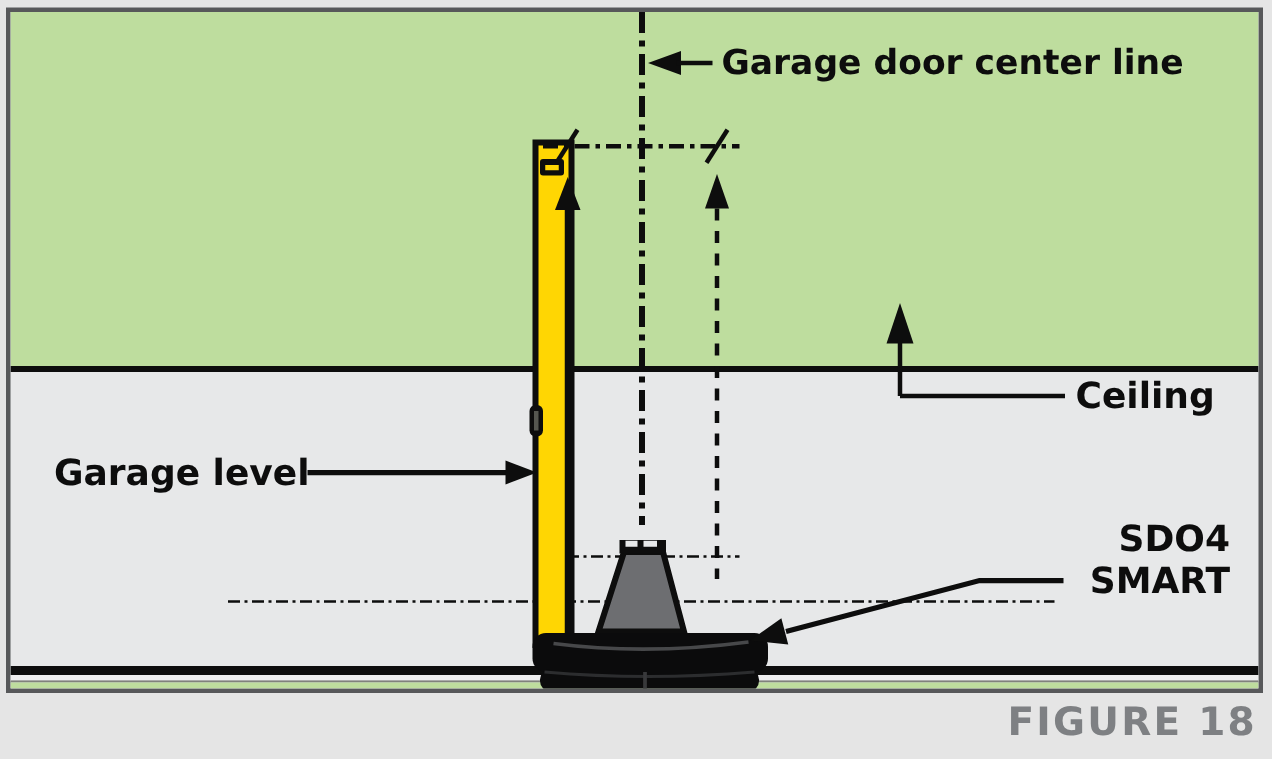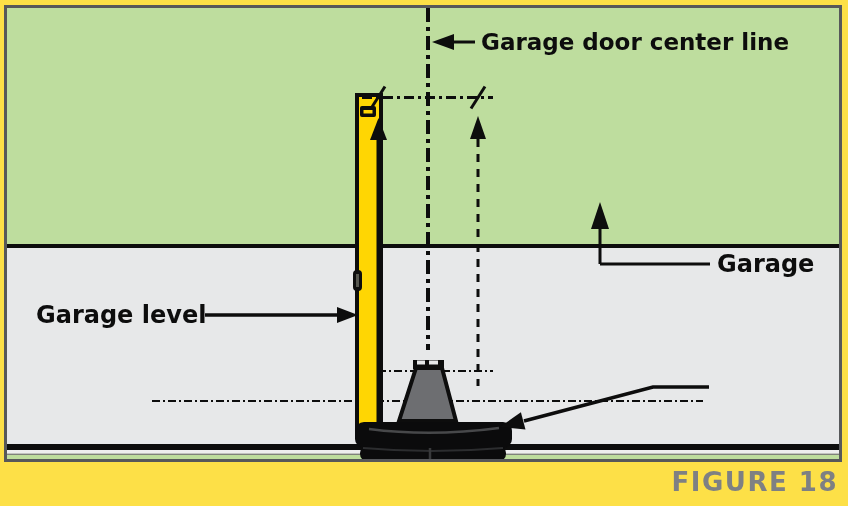--- a/index.html
+++ b/index.html
@@ -7,21 +7,21 @@
     --ceiling-gray:#e7e8e9;
     --frame-border:#57585a;
     --level-yellow:#ffd603;
     --ink:#0d0d0d;
     --bracket-gray:#6d6e71;
     --device-black:#0b0b0c;
     --caption-gray:#7e8083;
   }
   html,body{margin:0;padding:0;background:#fff;}
   .stage{
-    position:relative;width:848px;height:506px;background:#fde047;overflow:hidden;
+    position:relative;width:848px;height:506px;background:#e5e5e5;overflow:hidden;
     font-family:"DejaVu Sans","Liberation Sans",sans-serif;font-weight:bold;color:var(--ink);
   }
   .frame{
     position:absolute;left:4px;top:5px;width:832px;height:451px;
     border:3px solid var(--frame-border);background:var(--ceiling-gray);
   }
   .frame svg{position:absolute;left:0;top:0;display:block;}
   
   .f-ink{fill:var(--ink);}
   .f-green{fill:var(--wall-green);}
@@ -113,16 +113,20 @@
       <g>
         <polyline points="702,379 646,379 517,413" class="s-ink" stroke-width="3.5"></polyline>
         <polygon points="493,419 513.9,404.2 518.5,421.6" class="f-ink"></polygon>
       </g>
 
     </svg>
   </div>
 
   <div class="lbl lbl-garage">Garage door center line</div>
   <div class="lbl lbl-spirit">Garage level</div>
-  <div class="lbl lbl-ceiling">Garage</div>
+  <div class="lbl lbl-ceiling">Ceiling</div>
+  <div class="lbl lbl-device">
+    <div>SDO4</div>
+    <div>SMART</div>
+  </div>
   <div class="caption">FIGURE 18</div>
 
 </div>
 
 </body></html>

